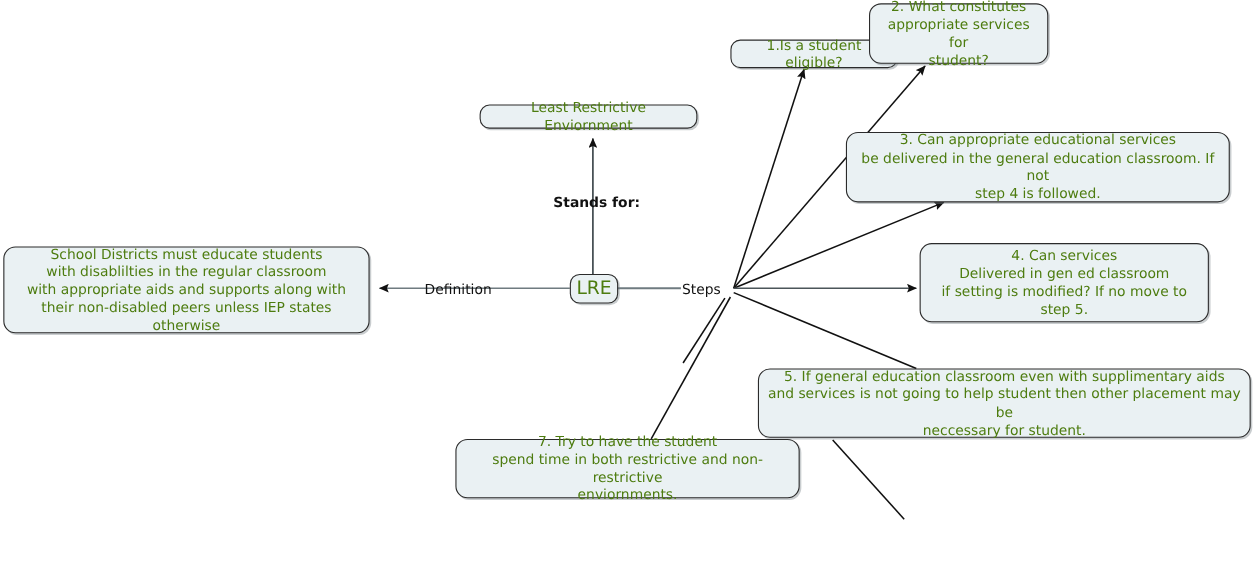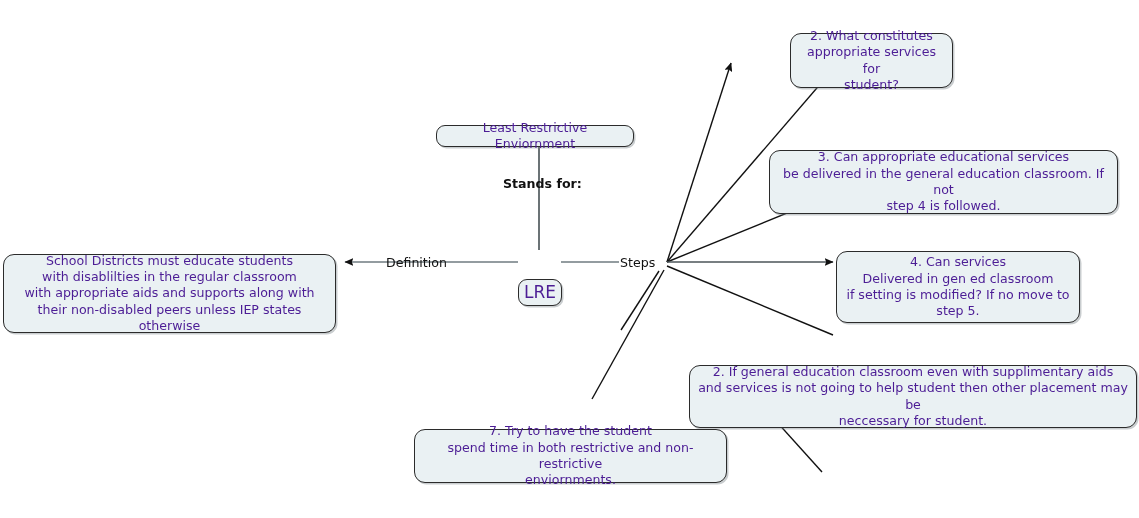--- a/index.html
+++ b/index.html
@@ -22,31 +22,30 @@
     width: 1139px;
     height: 518px;
     pointer-events: none;
   }
   .node {
     position: absolute;
     box-sizing: border-box;
     background: #eaf1f3;
     border: 1px solid #2b2b2b;
     border-radius: 11px;
-    color: #4c1d95;
+    color: #4d7c0f;
     display: flex;
     align-items: center;
     justify-content: center;
     text-align: center;
     line-height: 1.30;
     font-size: 12.6px;
     padding: 3px 8px;
     white-space: pre-line;
     box-shadow: 1.5px 1.5px 0 rgba(120,130,135,0.40);
-    margin-top: 30px;
   }
   .node.small-radius { border-radius: 9px; }
   .node.lre {
     border-radius: 9px;
     font-size: 17px;
     padding: 2px 4px;
   }
   .edge-label {
     position: absolute;
     color: #111111;
@@ -106,35 +105,36 @@
 
   <div class="node lre" style="left:518px; top:249px; width:44px; height:27px;">LRE</div>
 
   <div class="node small-radius" style="left:436px; top:95px; width:198px; height:22px;">Least Restrictive Enviornment</div>
 
   <div class="node" style="left:3px; top:224px; width:333px; height:79px;">School Districts must educate students
 with disablilties in the regular classroom
 with appropriate aids and supports along with
 their non-disabled peers unless IEP states otherwise</div>
 
+  <div class="node small-radius" style="left:664px; top:36px; width:152px; height:26px;">1.Is a student eligible?</div>
 
   <div class="node" style="left:790px; top:3px; width:163px; height:55px;">2. What constitutes
 appropriate services for
 student?</div>
 
   <div class="node" style="left:769px; top:120px; width:349px; height:64px;">3. Can appropriate educational services
 be delivered in the general education classroom. If not
 step 4 is followed.</div>
 
-  <div class="node" style="left:836px; top:221px; width:244px; height:72px;">4. Can services
+  <div class="node" style="left:836px; top:221px; width:263px; height:72px;">4. Can services
 Delivered in gen ed classroom
 if setting is modified?  If no move to
 step 5.</div>
 
-  <div class="node" style="left:689px; top:335px; width:448px; height:63px;">2. If general education classroom even with supplimentary aids
+  <div class="node" style="left:689px; top:335px; width:448px; height:63px;">5. If general education classroom even with supplimentary aids
 and services is not going to help student then other placement may be
 neccessary for student.</div>
 
 
   <div class="node" style="left:414px; top:399px; width:313px; height:54px;">7. Try to have the student
 spend time in both restrictive and non-restrictive
 enviornments.</div>
 
 </div>
 

